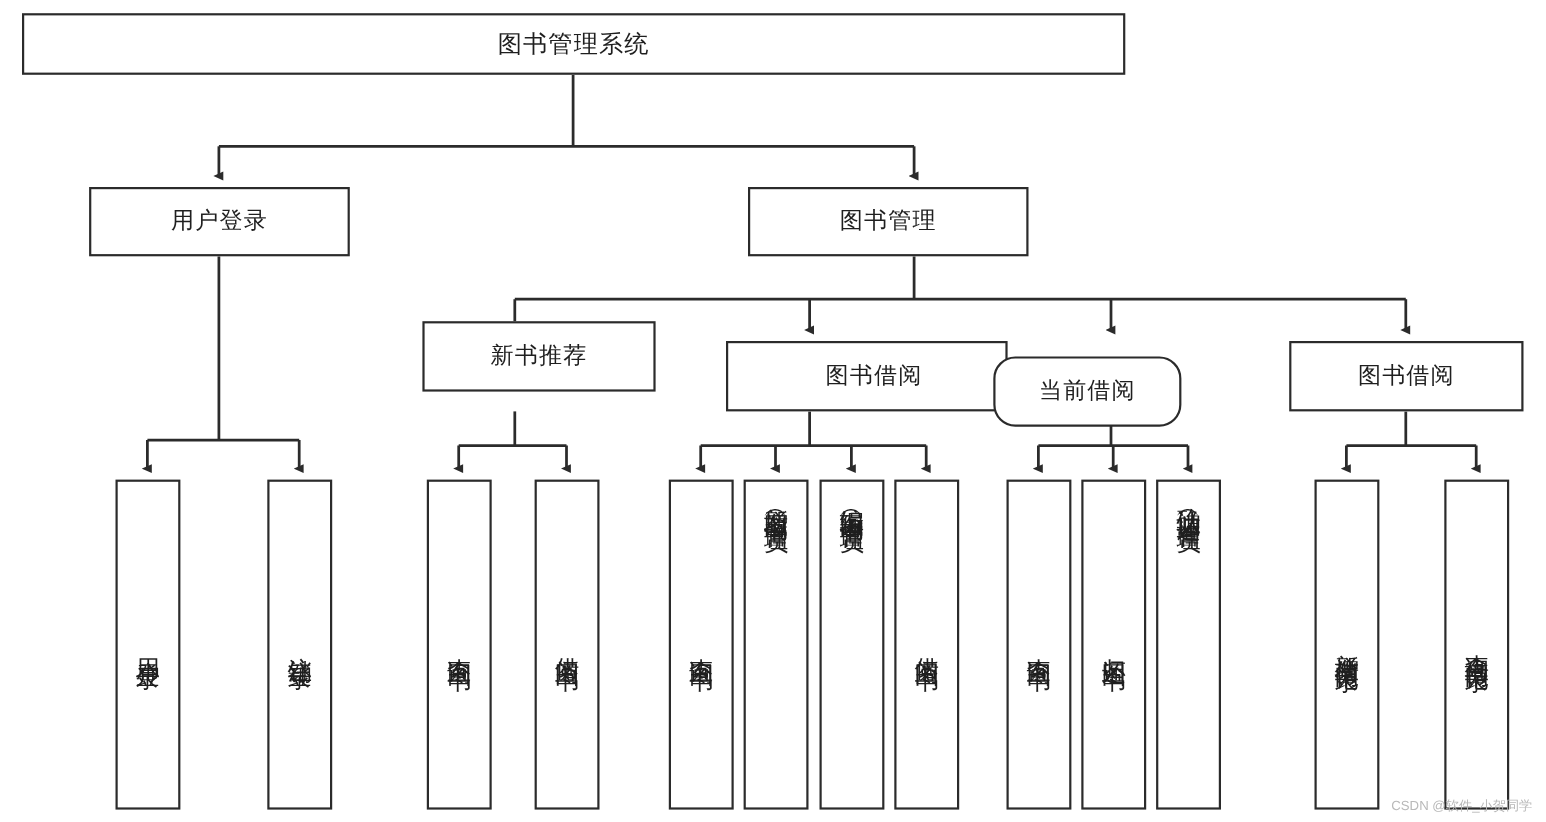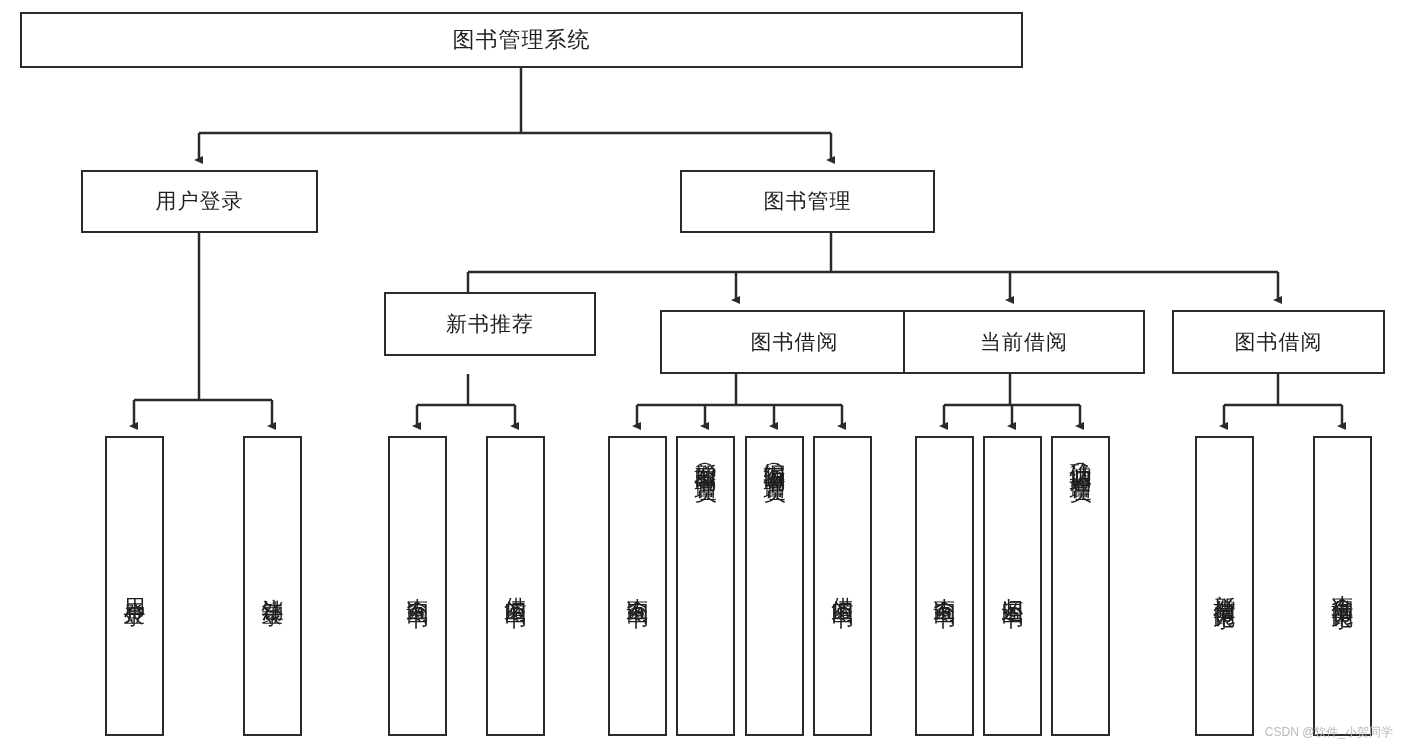--- a/index.html
+++ b/index.html
@@ -138,21 +138,21 @@
   <div class="node" style="left:680px; top:170px; width:255px; height:63px;">
     <span class="label">图书管理</span>
   </div>
 
   <div class="node" style="left:362px; top:292px; width:212px; height:64px;margin-left:22px;">
     <span class="label">新书推荐</span>
   </div>
   <div class="node" style="left:660px; top:310px; width:256px; height:64px;padding-left:13px;">
     <span class="label">图书借阅</span>
   </div>
-  <div class="node" style="left:903px; top:310px; width:242px; height:64px;">
+  <div class="node" style="left:903px; top:324px; width:171px; height:64px;border-radius:20px;">
     <span class="label">当前借阅</span>
   </div>
   <div class="node" style="left:1172px; top:310px; width:213px; height:64px;">
     <span class="label">图书借阅</span>
   </div>
 
   <div class="node leaf center" style="left:105px; top:436px; width:59px; height:300px;">
     <span class="label">用户登录</span>
   </div>
   <div class="node leaf center" style="left:243px; top:436px; width:59px; height:300px;">

